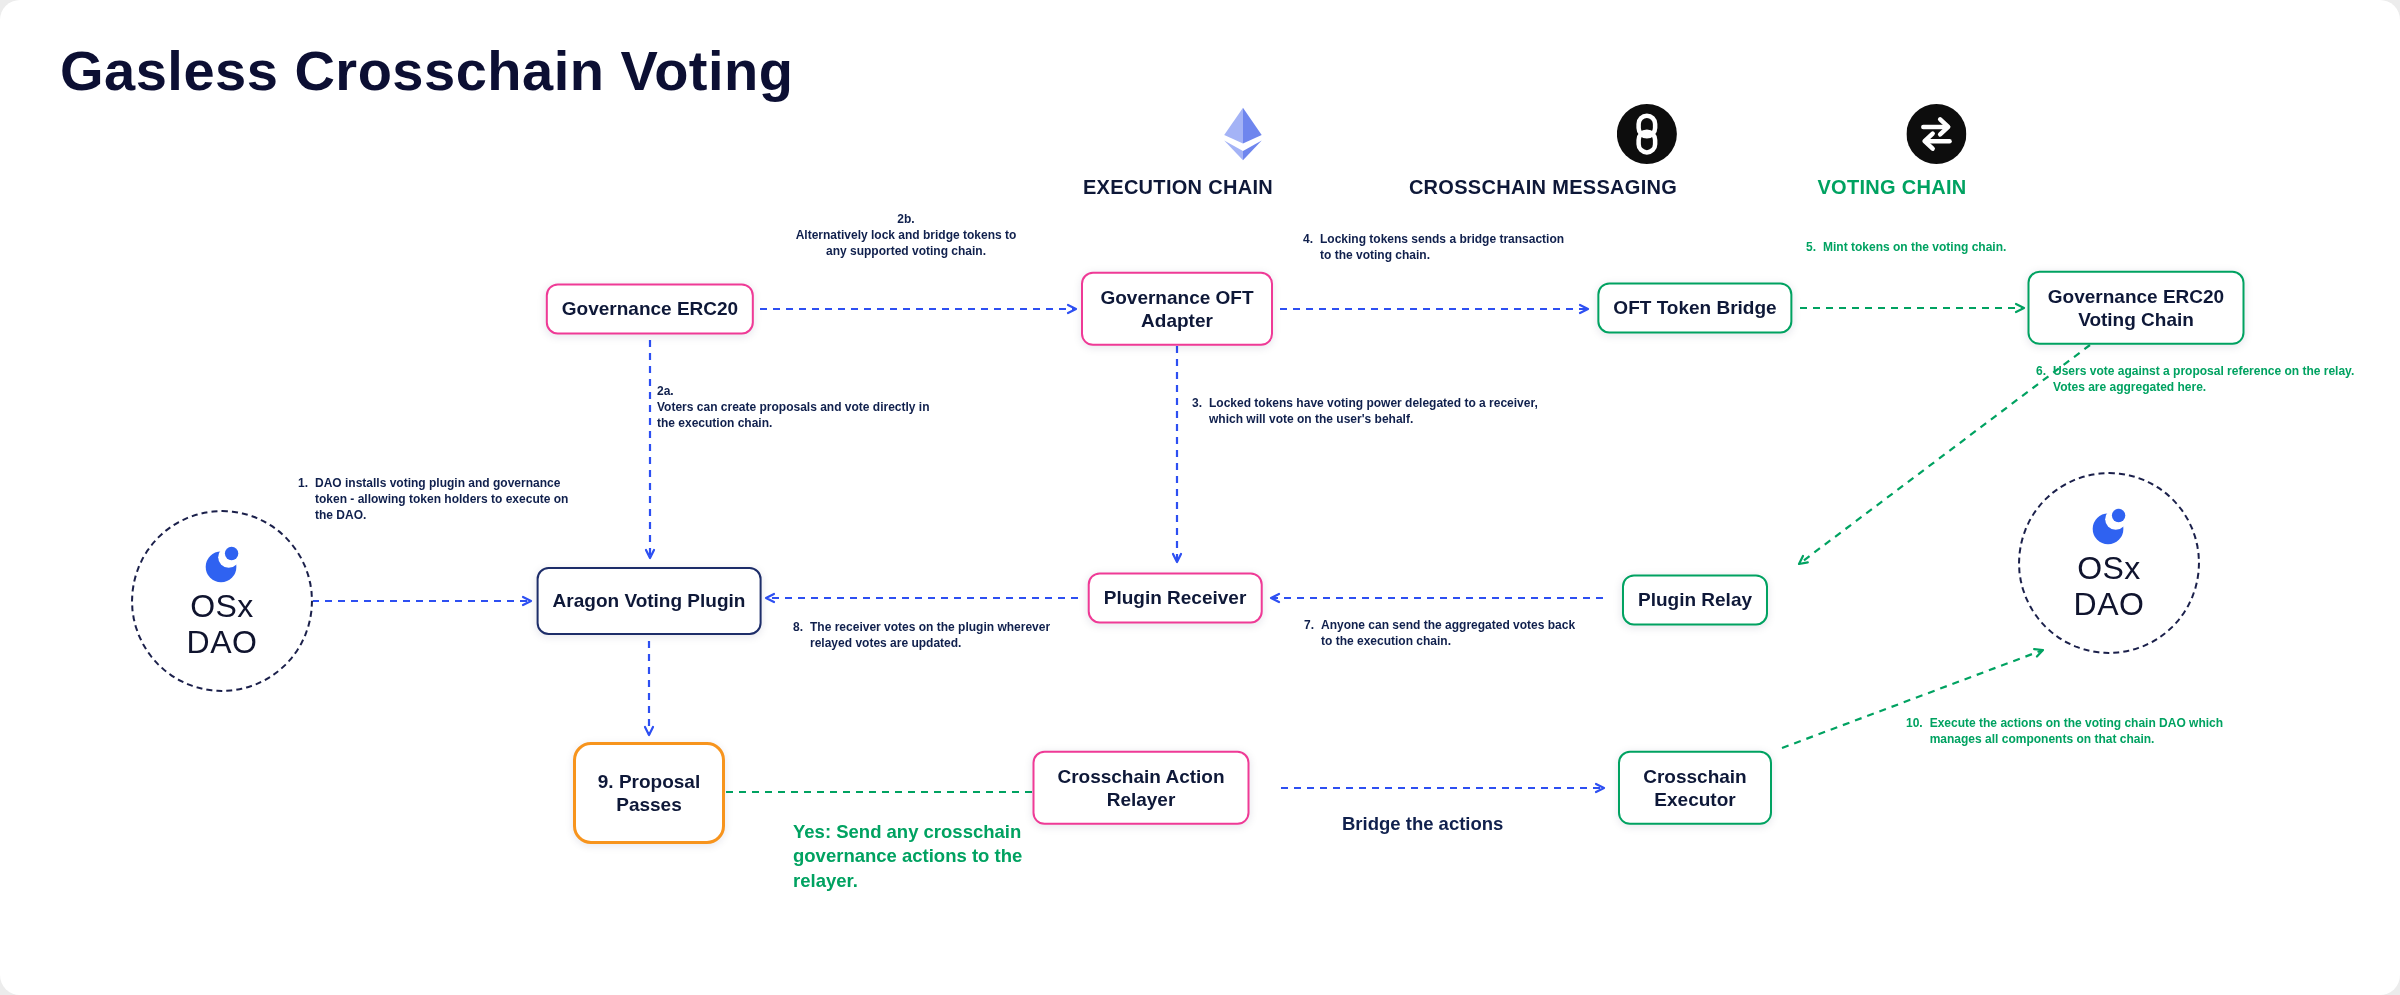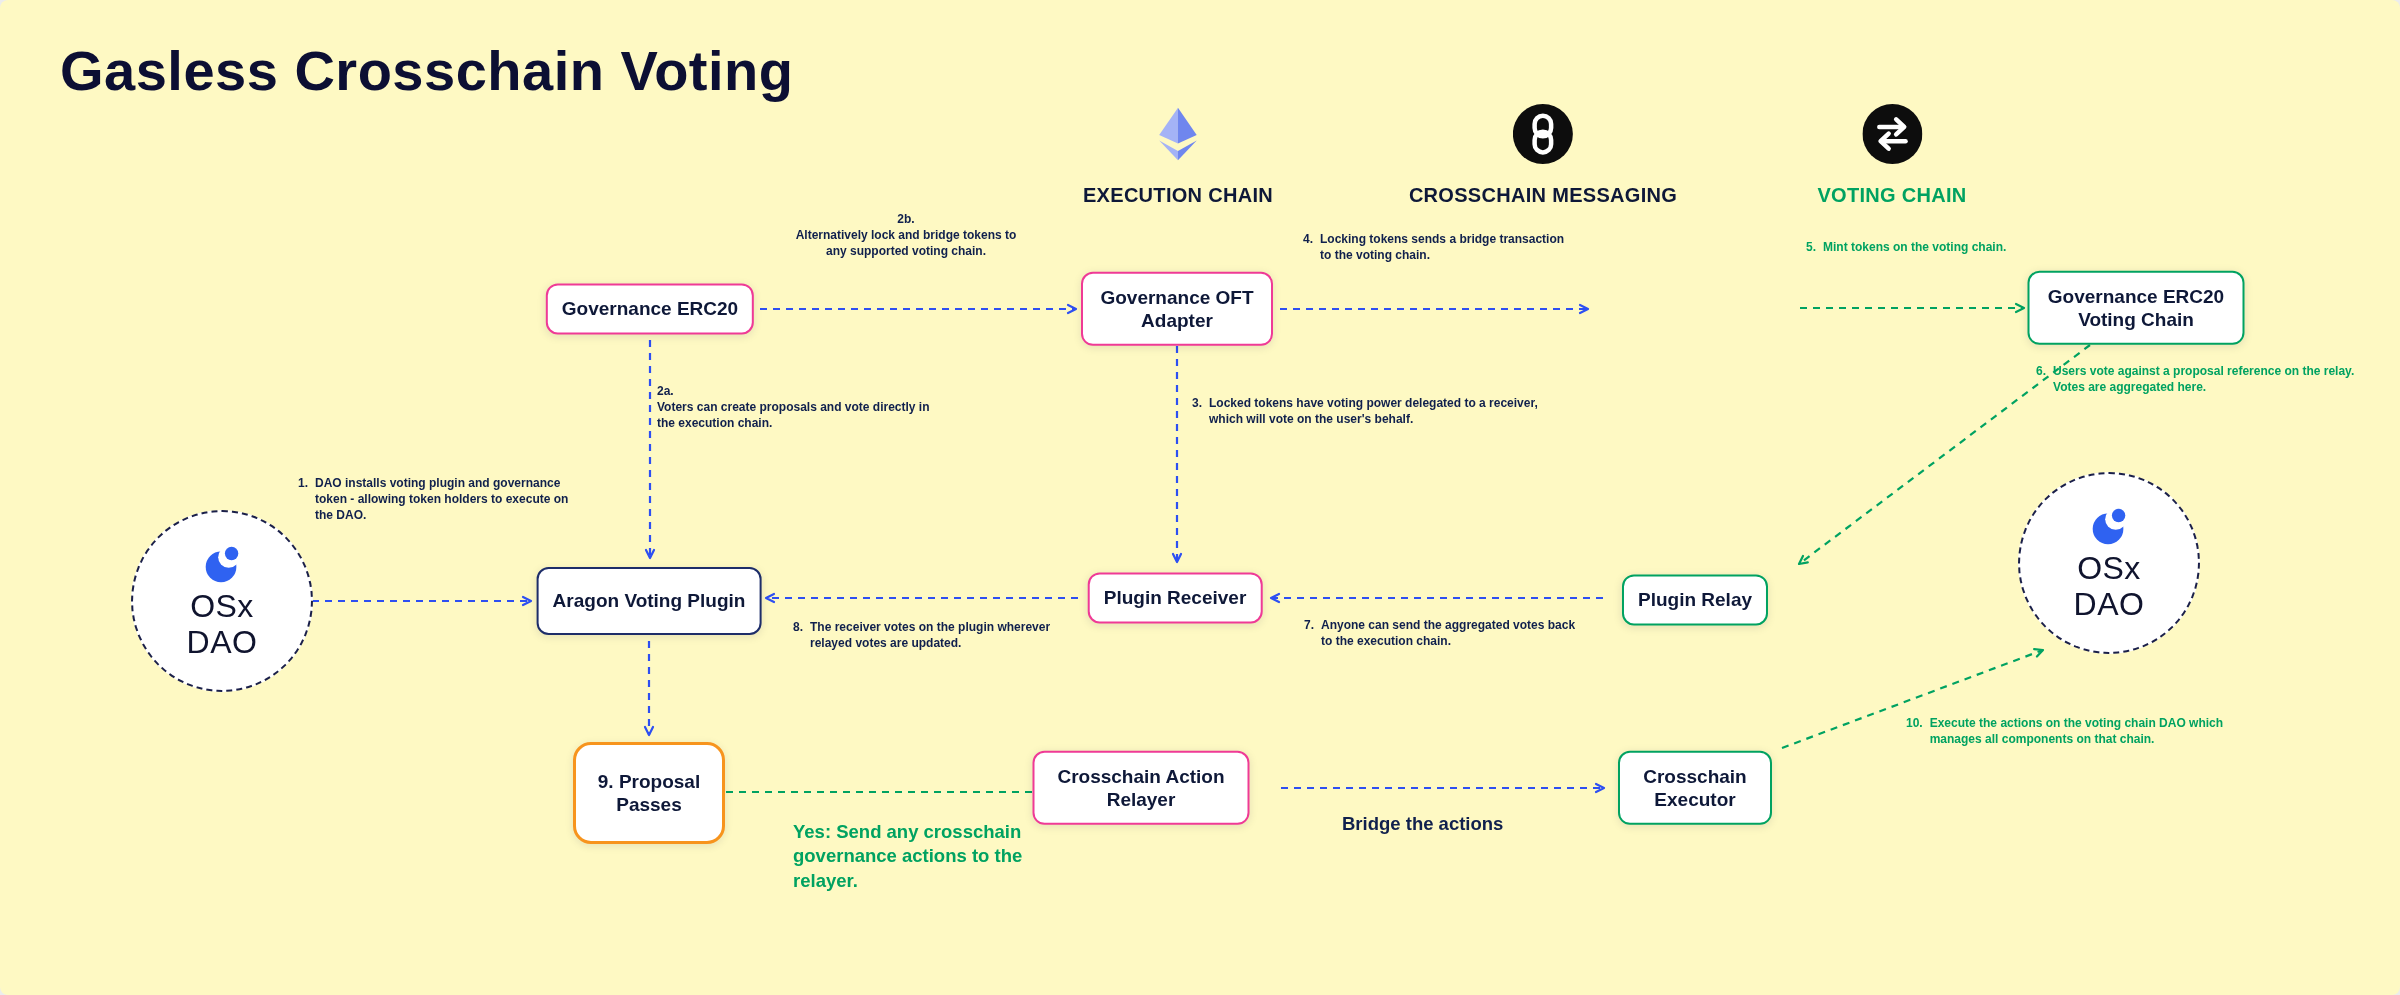--- a/index.html
+++ b/index.html
@@ -1,18 +1,18 @@
 <!DOCTYPE html>
 <html><head>
 <meta charset="utf-8">
 <style>
   html,body{margin:0;padding:0;background:#ececec;}
   .canvas{
-    position:relative;width:2400px;height:995px;background:#fef9c3;
-    border-radius:8px;overflow:hidden;
+    position:relative;width:2400px;height:995px;background:#ffffff;
+    border-radius:20px;overflow:hidden;
     font-family:"Liberation Sans","DejaVu Sans",sans-serif;
   }
   .title{
     position:absolute;left:60px;top:38px;font-size:56px;font-weight:700;
     letter-spacing:.5px;color:#0c0f33;z-index:2;
   }
   .arrows{position:absolute;left:0;top:0;z-index:1;}
   .b{stroke:#2d4ff2}
   .g{stroke:#00a261}
 
@@ -31,21 +31,21 @@
   .dao{
     position:absolute;transform:translate(-50%,-50%);width:178px;height:178px;
     border:2px dashed #1a1f4a;border-radius:50%;background:#fff;display:flex;
     flex-direction:column;align-items:center;justify-content:center;z-index:2;
   }
   .dao-line{font-size:32px;font-weight:400;color:#10142e;line-height:1.12;letter-spacing:.5px}
   .aragon{margin-bottom:2px}
 
   .chain-header{
     position:absolute;top:104px;transform:translateX(-50%);display:flex;
-    flex-direction:column;align-items:center;gap:20px;z-index:2;
+    flex-direction:column;align-items:flex-end;gap:12px;z-index:2;
   }
   .hdr-label{font-size:20px;font-weight:700;letter-spacing:.3px;color:#0e1838;white-space:nowrap}
   .hdr-label.green-t{color:#00a261}
 
   .ann{
     position:absolute;display:flex;gap:7px;font-weight:700;font-size:12px;
     line-height:1.32;color:#10204d;z-index:2;
   }
   .ann .num{flex:0 0 auto}
   .ann .txt{flex:1 1 auto}
@@ -121,20 +121,21 @@
       <g stroke="#ffffff" stroke-width="2.4" fill="none">
         <rect x="11.6" y="6.2" width="8.8" height="11" rx="4.4"></rect>
         <rect x="11.6" y="14.8" width="8.8" height="11" rx="4.4"></rect>
       </g>
     </svg>
     <div class="hdr-label">CROSSCHAIN MESSAGING</div>
   </div>
 
   <div class="node pink one" style="left:650px;top:309px">Governance ERC20</div>
   <div class="node pink" style="left:1177px;top:309px;width:160px">Governance OFT Adapter</div>
+  <div class="node green-b one" style="left:1695px;top:308px">OFT Token Bridge</div>
   <div class="node green-b" style="left:2136px;top:308px;width:185px">Governance ERC20 Voting Chain</div>
   <div class="node navy-b one" style="left:649px;top:601px;min-height:40px">Aragon Voting Plugin</div>
   <div class="node pink one" style="left:1175px;top:598px">Plugin Receiver</div>
   <div class="node green-b one" style="left:1695px;top:600px">Plugin Relay</div>
   <div class="node orange-b" style="left:649px;top:793px;width:118px">9. Proposal Passes</div>
   <div class="node pink" style="left:1141px;top:788px;width:185px">Crosschain Action Relayer</div>
   <div class="node green-b" style="left:1695px;top:788px;width:122px">Crosschain Executor</div>
 
   <div class="dao" style="left:222px;top:601px">
     <svg class="aragon" width="46" height="46" viewBox="0 0 48 48">

